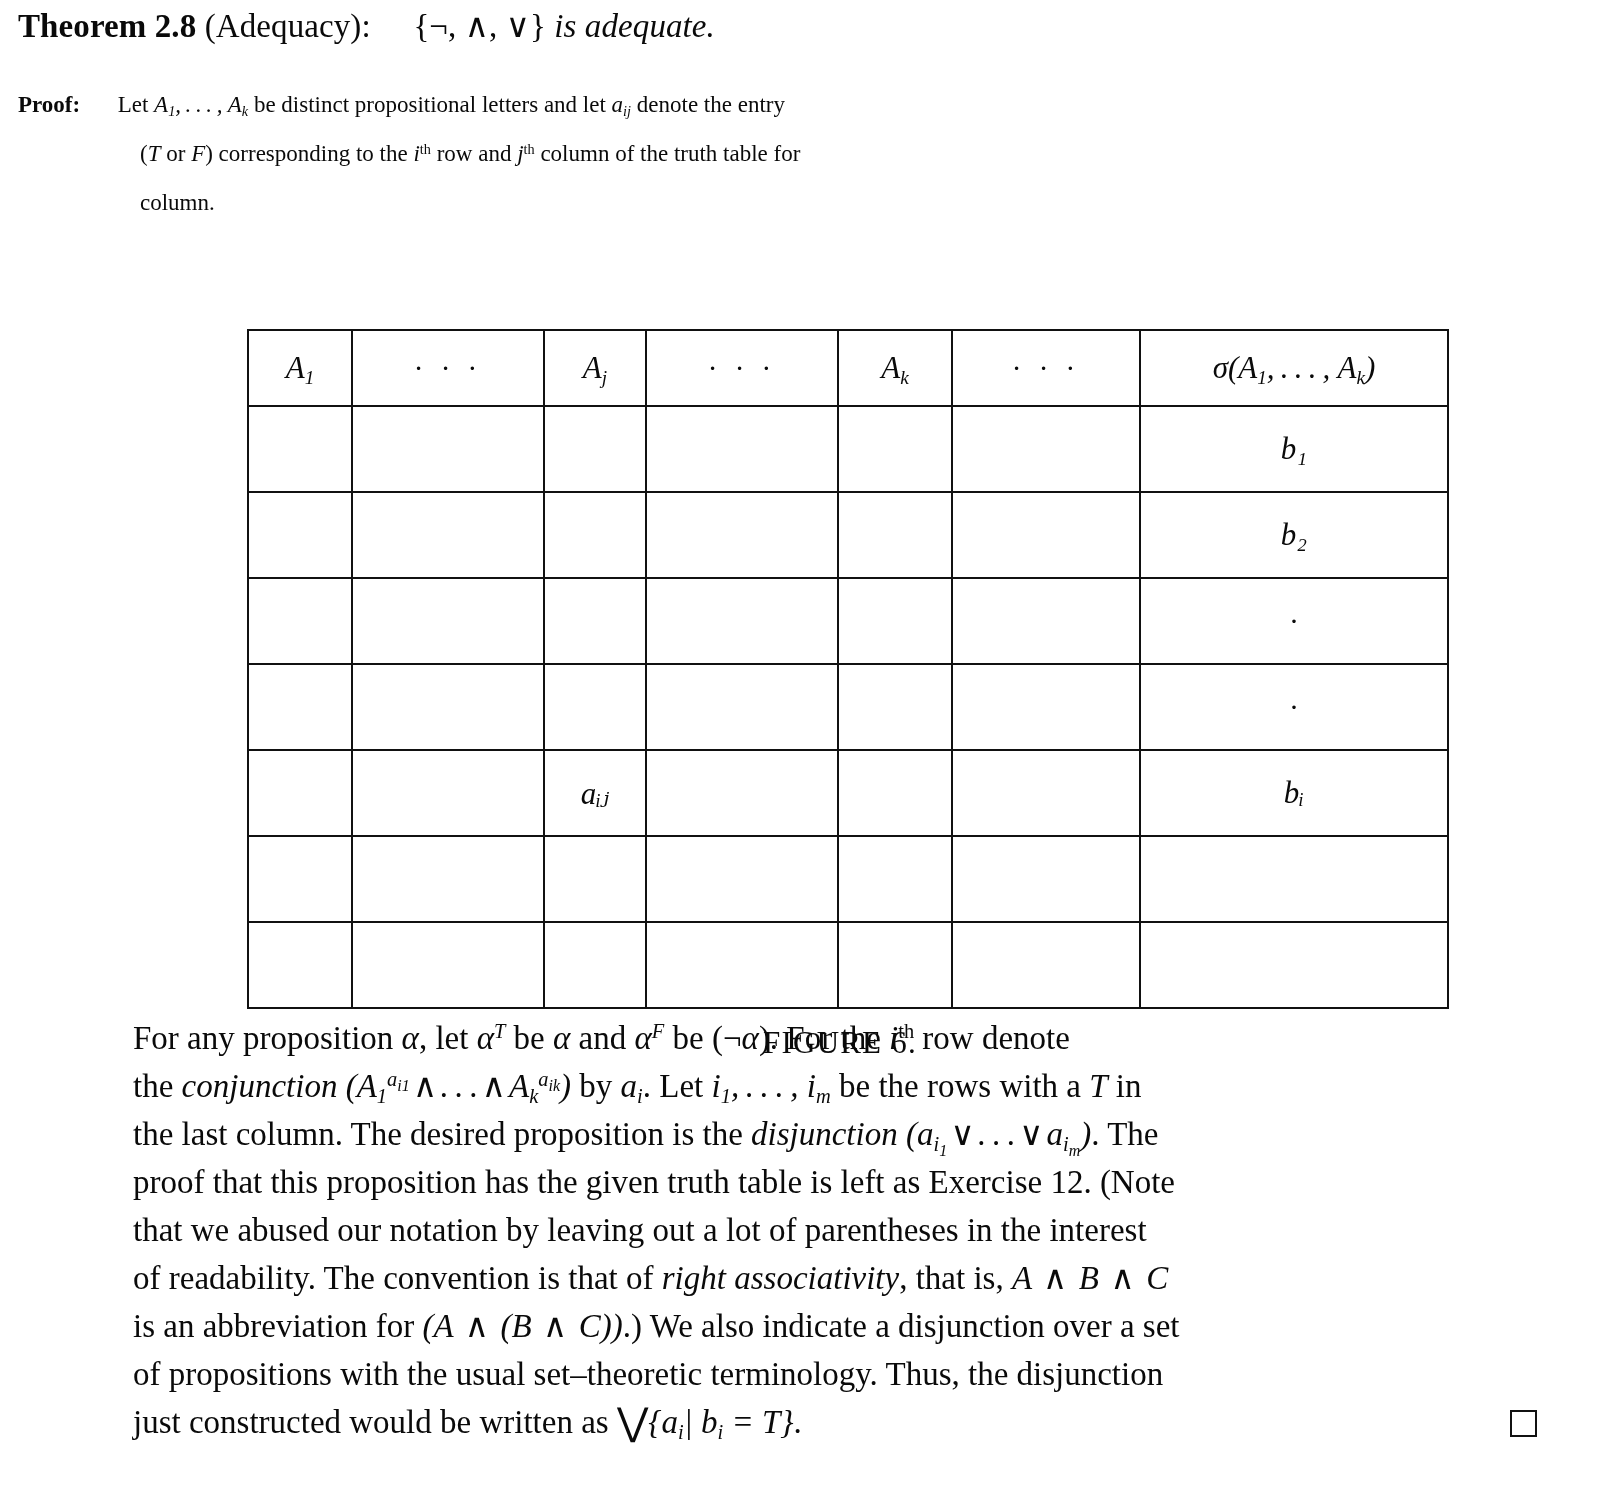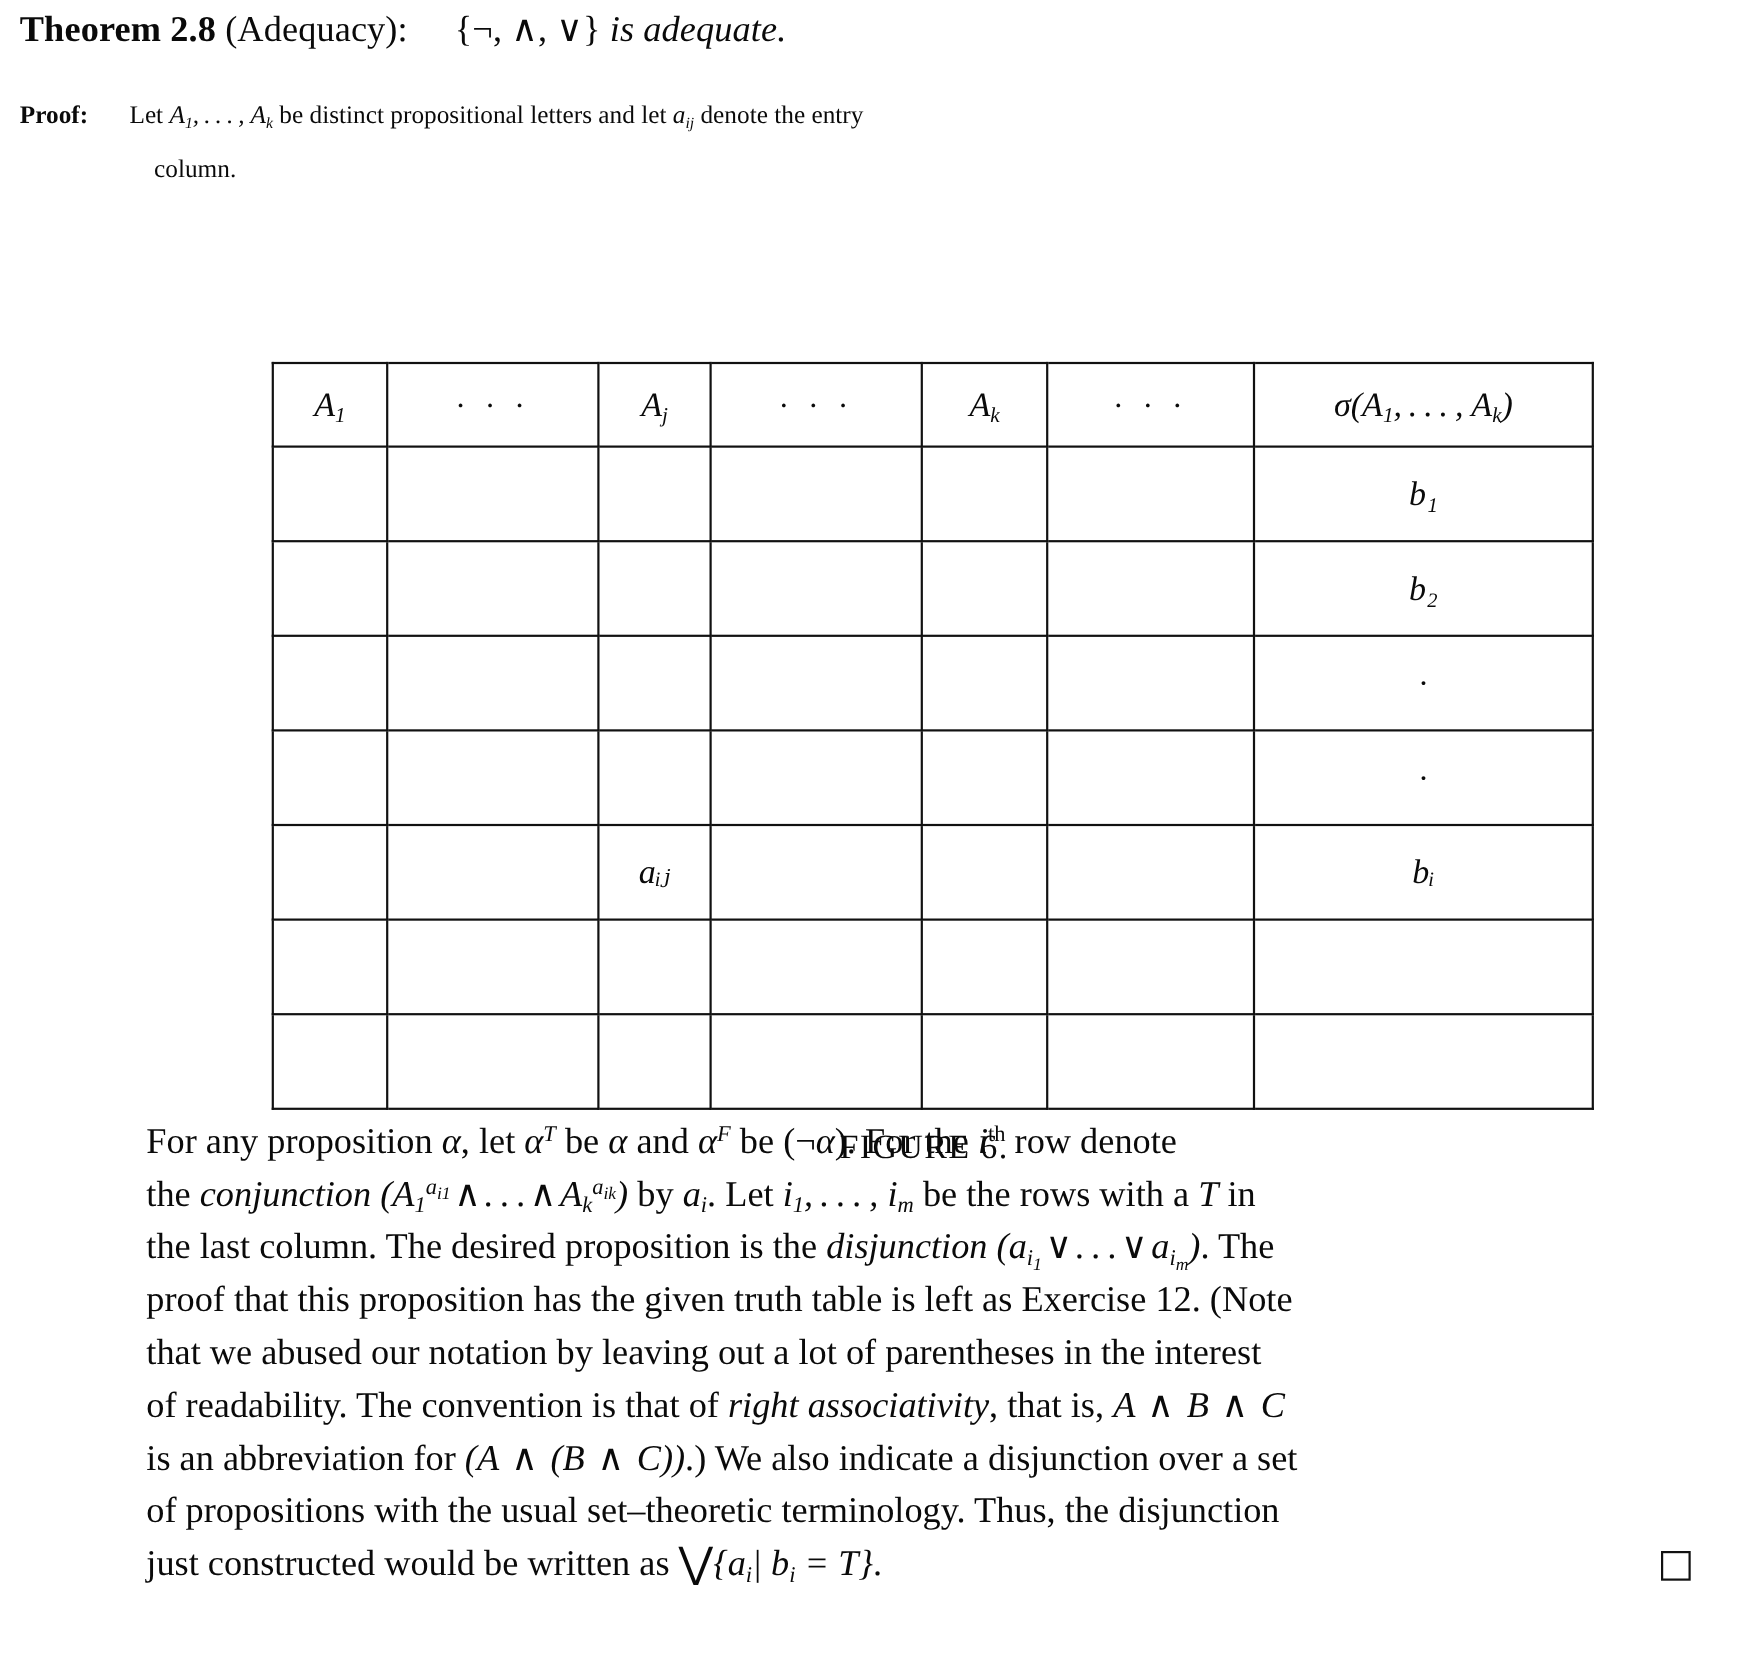--- a/index.html
+++ b/index.html
@@ -146,20 +146,29 @@
     <div class="proof-line">
       <span class="proof-label">Proof:</span>
       <span class="gap-md"></span>
       <span>Let</span>
       <span class="mi">A<sub>1</sub>, . . . , A<sub>k</sub></span>
       <span>be distinct propositional letters and let</span>
       <span class="mi">a<sub><i>ij</i></sub></span>
       <span>denote the entry</span>
     </div>
 
+    <div class="proof-line indent">
+      <span>(</span><span class="mi">T</span>
+      <span>or</span>
+      <span class="mi">F</span><span>) corresponding to the</span>
+      <span class="mi">i<sup class="mup">th</sup></span>
+      <span>row and</span>
+      <span class="mi">j<sup class="mup">th</sup></span>
+      <span>column of the truth table for</span>
+    </div>
 
 
     <div class="proof-line indent">
       <span>column.</span>
     </div>
   </div>
 
   <div class="figure-wrap">
     <table class="truth">
       <tbody>

